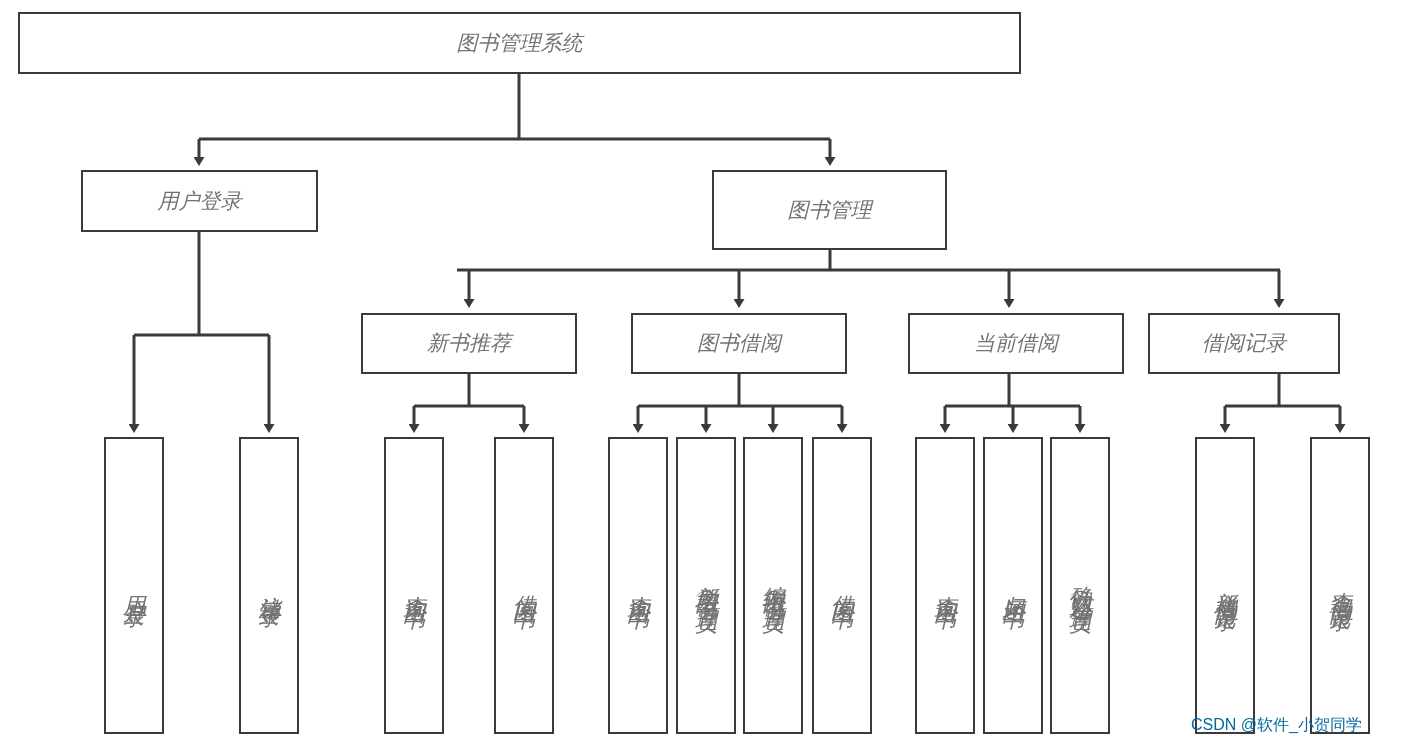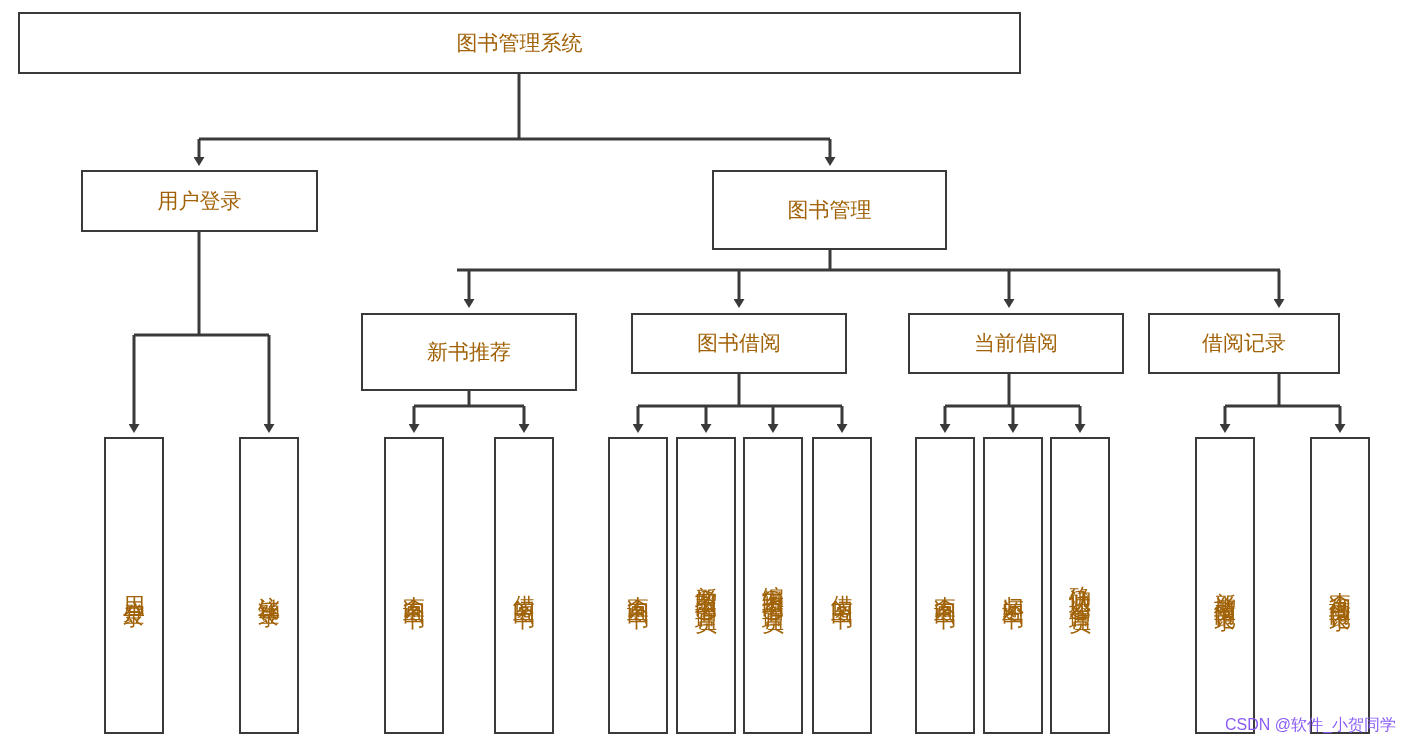--- a/index.html
+++ b/index.html
@@ -26,45 +26,45 @@
     position: absolute;
     box-sizing: border-box;
     background: #ffffff;
     border: 2px solid #3a3a3a;
     display: flex;
     align-items: center;
     justify-content: center;
     z-index: 2;
   }
   .node-label {
-    color: #a16207;
+    color: #737373;
     text-align: center;
     line-height: 1.18;
     white-space: nowrap;
+    font-style: italic;
   }
   .node.horiz .node-label {
     font-size: 21px;
   }
   .node.vert .node-label {
     writing-mode: vertical-rl;
     text-orientation: upright;
     font-size: 22px;
     letter-spacing: 4px;
     line-height: 1;
   }
   .watermark {
     position: absolute;
     left: 1191px;
     top: 715px;
     font-size: 16px;
-    color: #8b5cf6;
+    color: #0369a1;
     white-space: nowrap;
     z-index: 5;
     font-family: "Liberation Sans", "DejaVu Sans", sans-serif;
-    margin-left: 34px;
   }
 </style>
 </head>
 <body>
 
 <div id="canvas">
 
   <svg id="svg-layer" viewBox="0 0 1405 747" xmlns="http://www.w3.org/2000/svg">
     <defs>
       <marker id="arrow" markerWidth="9" markerHeight="11" refX="1" refY="5.5" orient="auto" markerUnits="userSpaceOnUse">
@@ -123,21 +123,21 @@
   </div>
 
   <div class="node horiz" style="left:81px; top:170px; width:237px; height:62px;">
     <span class="node-label">用户登录</span>
   </div>
 
   <div class="node horiz" style="left:712px; top:170px; width:235px; height:80px;">
     <span class="node-label">图书管理</span>
   </div>
 
-  <div class="node horiz" style="left:361px; top:313px; width:216px; height:78px;">
+  <div class="node horiz" style="left:361px; top:313px; width:216px; height:61px;">
     <span class="node-label">新书推荐</span>
   </div>
 
   <div class="node horiz" style="left:631px; top:313px; width:216px; height:61px;">
     <span class="node-label">图书借阅</span>
   </div>
 
   <div class="node horiz" style="left:901px; top:313px; width:216px; height:61px;margin-left:7px;">
     <span class="node-label">当前借阅</span>
   </div>

